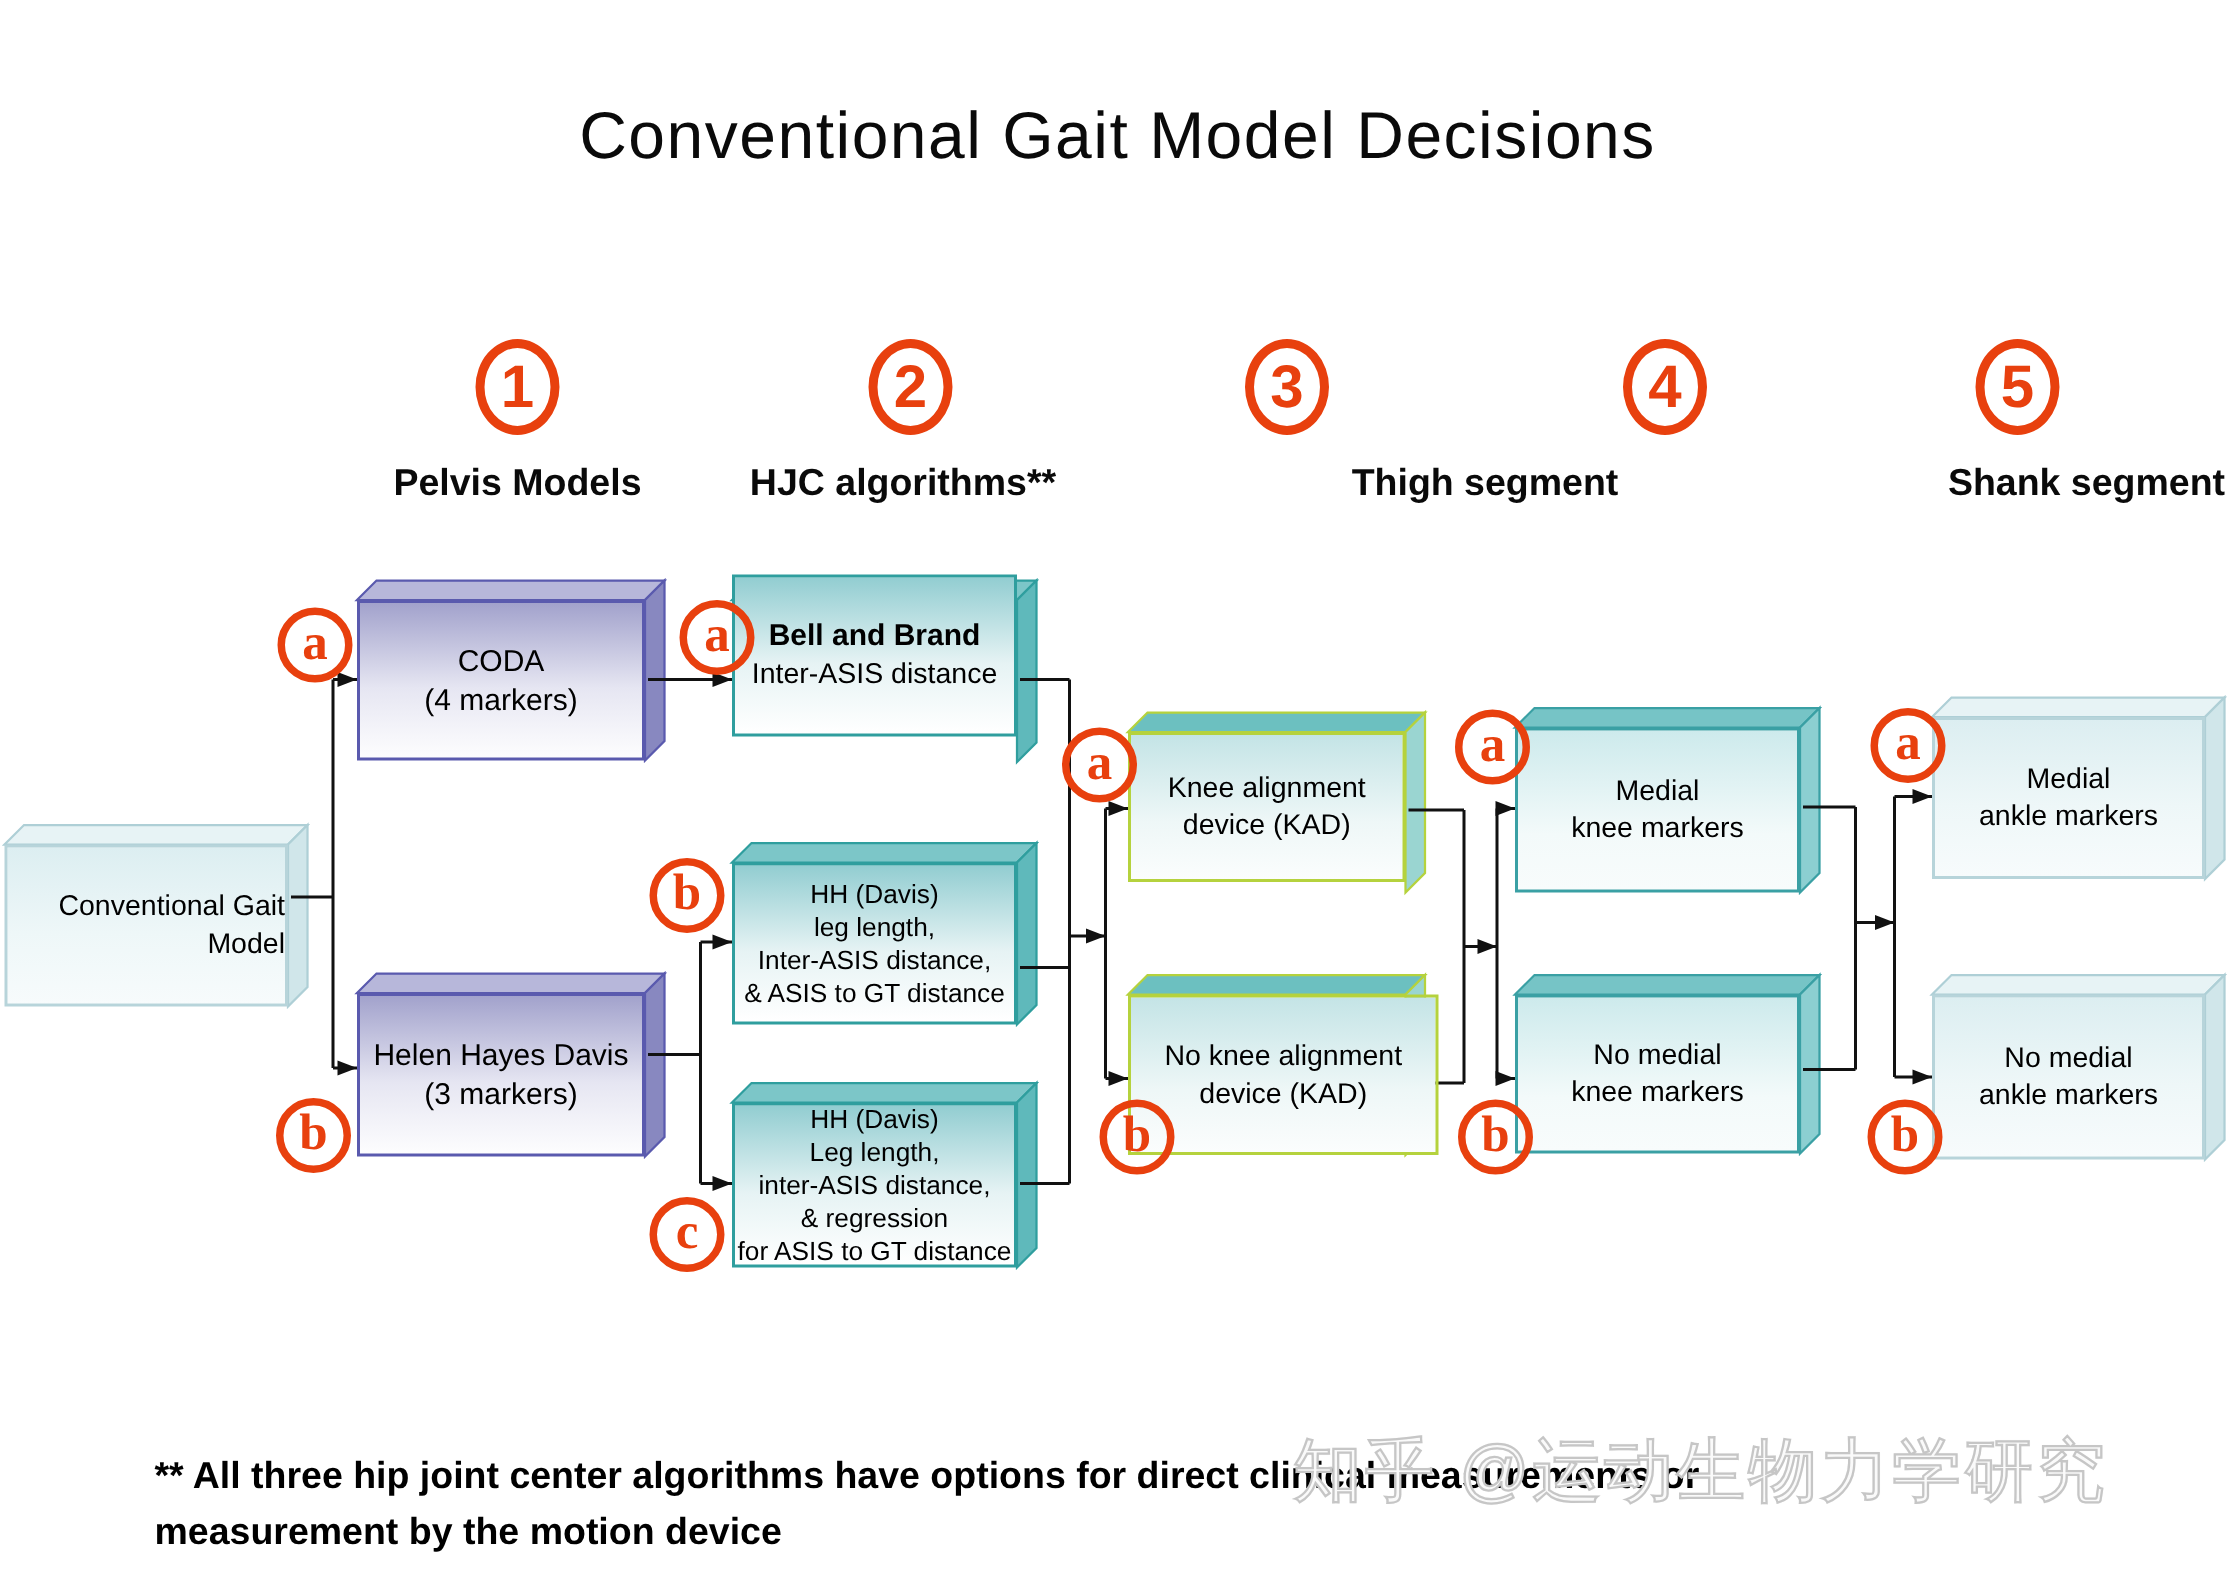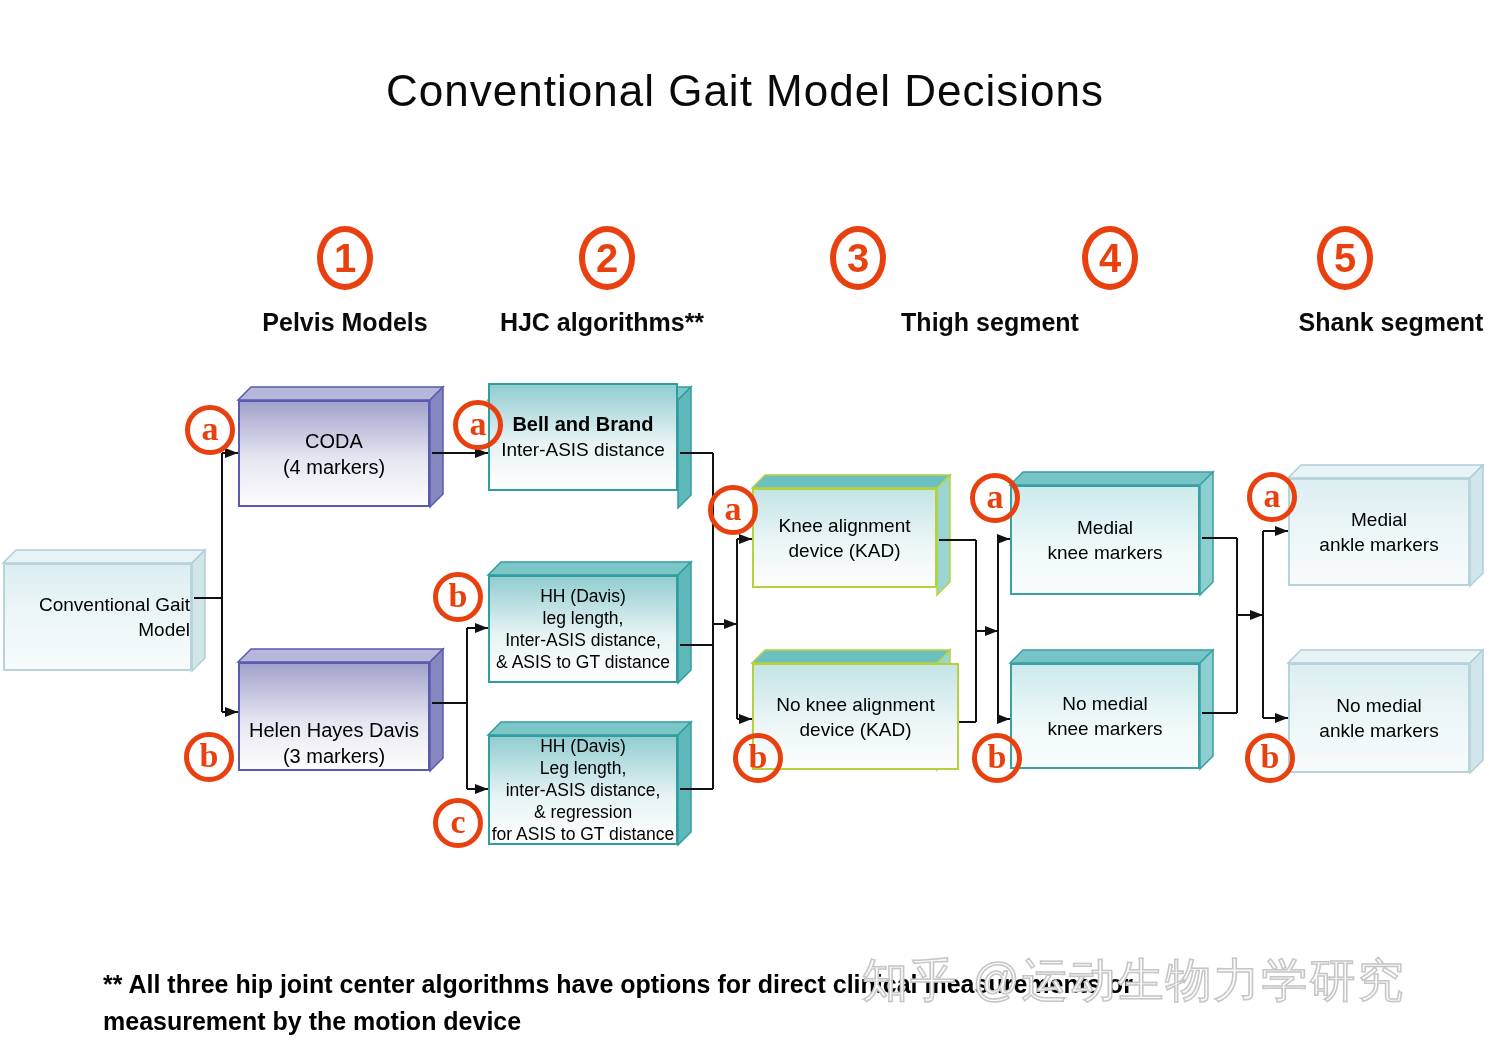--- a/index.html
+++ b/index.html
@@ -152,21 +152,21 @@
   <div class="box light" style="left:3px;top:563px;width:189px;height:108px;align-items:flex-end;">
     <div>Conventional Gait</div>
     <div>Model</div>
   </div>
 
   <div class="box purple" style="left:238px;top:400px;width:192px;height:107px;">
     <div>CODA</div>
     <div>(4 markers)</div>
   </div>
 
-  <div class="box purple" style="left:238px;top:662px;width:192px;height:109px;justify-content:flex-end;">
+  <div class="box purple" style="left:238px;top:662px;width:192px;height:109px;">
     <div>Helen Hayes Davis</div>
     <div>(3 markers)</div>
   </div>
 
   <div class="box teal" style="left:488px;top:383px;width:190px;height:108px;">
     <div class="b">Bell and Brand</div>
     <div>Inter-ASIS distance</div>
   </div>
 
   <div class="box teal small" style="left:488px;top:575px;width:190px;height:108px;">

